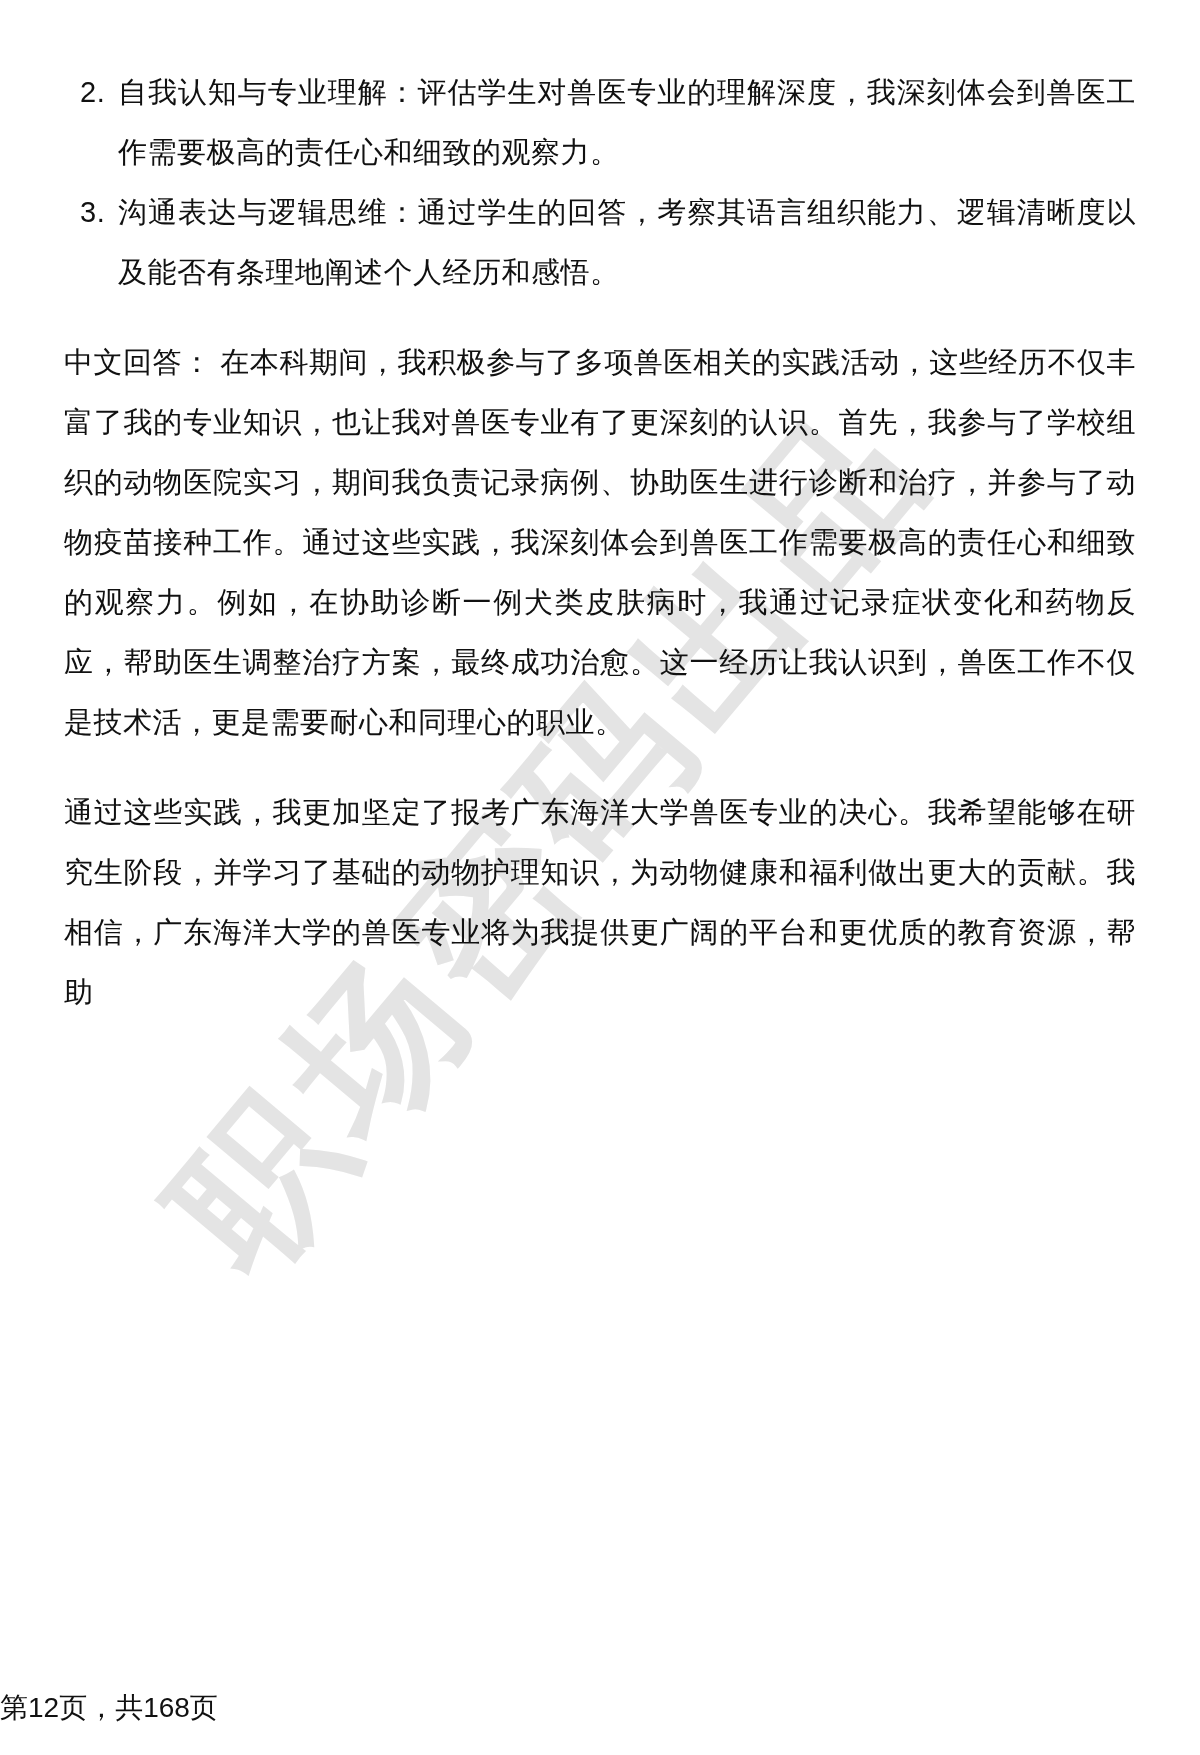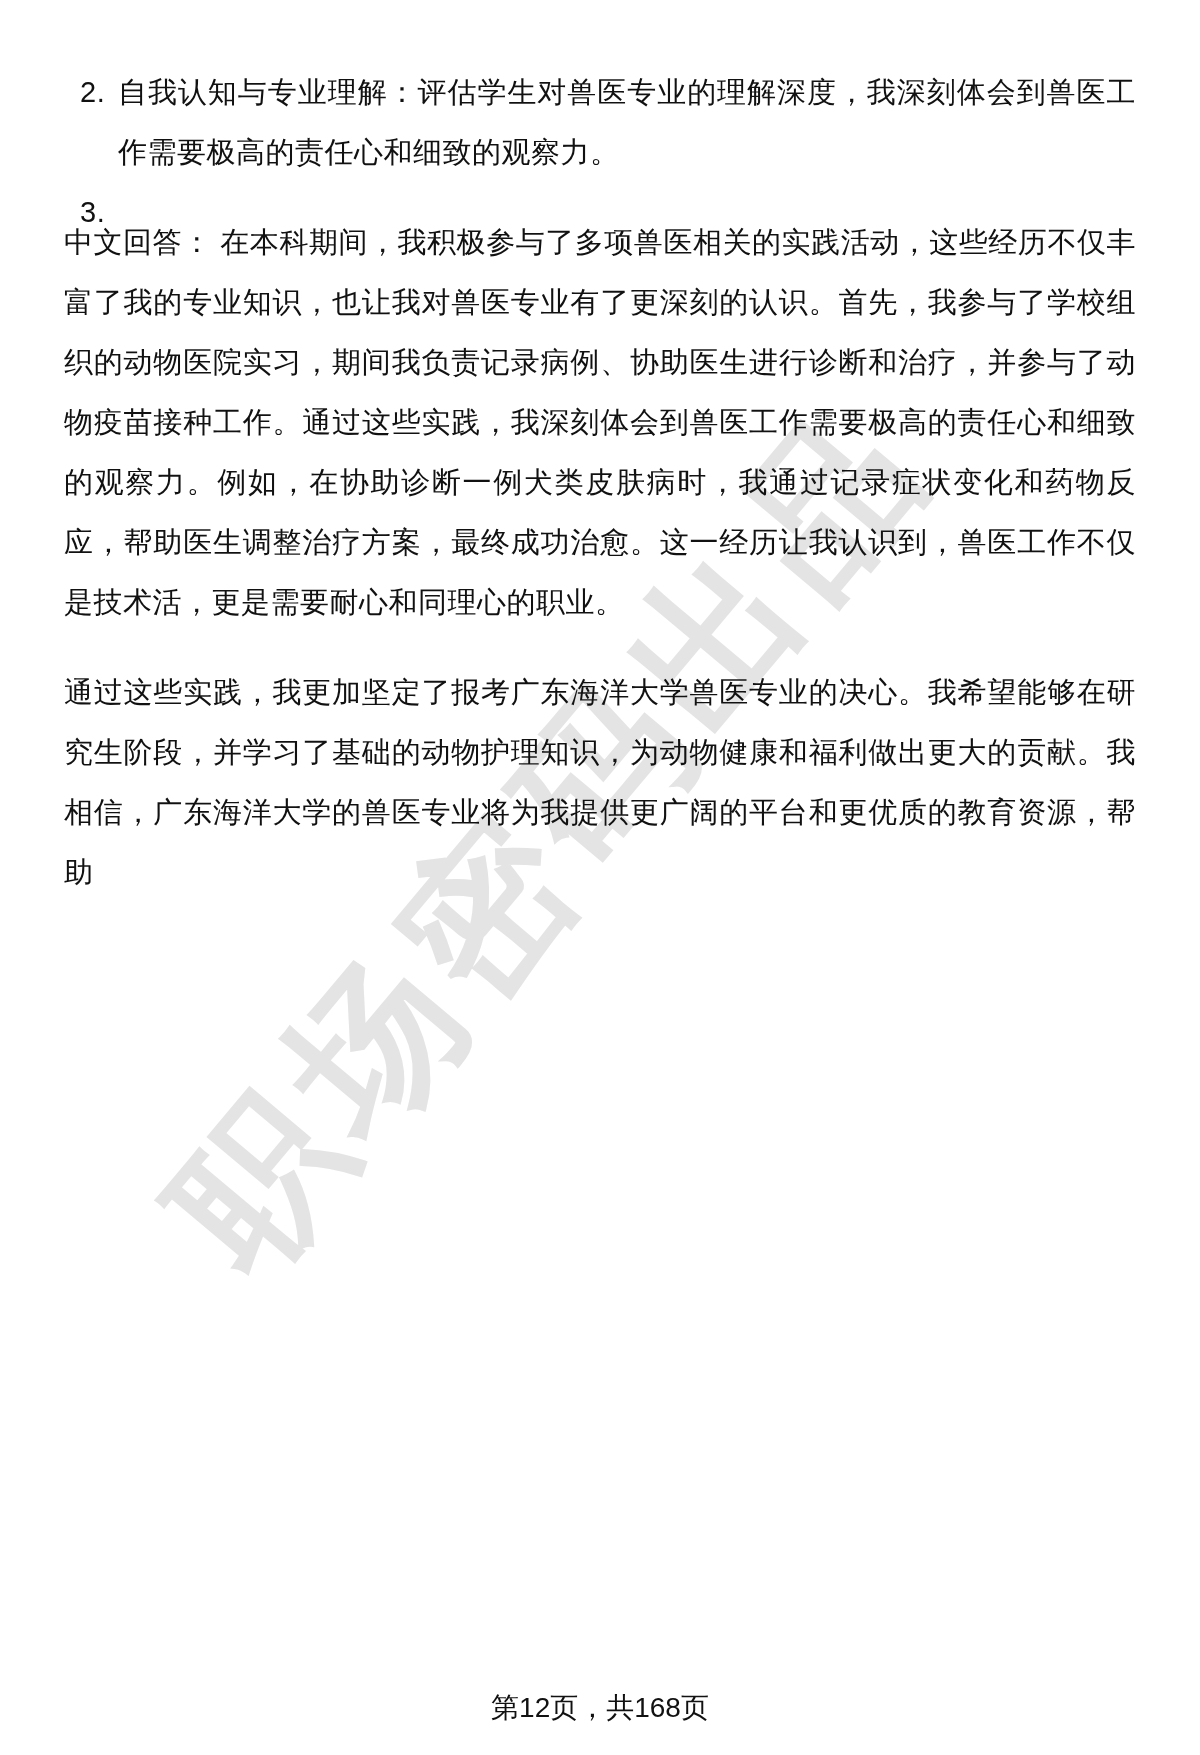--- a/index.html
+++ b/index.html
@@ -51,21 +51,20 @@
     top: 0;
   }
   .para {
     margin: 30px 0 0 0;
   }
   .footer {
     position: absolute;
     left: 0;
     top: 1678px;
     width: 100%;
-    text-align: center;
     font-size: 28px;
     line-height: 60px;
     color: #111111;
     z-index: 1;
   }
 </style>
 </head>
 <body>
 
 <div class="page">
@@ -74,20 +73,21 @@
 
   <div class="content">
 
     <div class="numbered-list">
       <div class="li">
         <span class="num">2.</span>
         <span class="li-text">自我认知与专业理解：评估学生对兽医专业的理解深度，我深刻体会到兽医工作需要极高的责任心和细致的观察力。</span>
       </div>
       <div class="li">
         <span class="num">3.</span>
+        <span class="li-text">沟通表达与逻辑思维：通过学生的回答，考察其语言组织能力、逻辑清晰度以及能否有条理地阐述个人经历和感悟。</span>
       </div>
     </div>
 
     <p class="para">中文回答： 在本科期间，我积极参与了多项兽医相关的实践活动，这些经历不仅丰富了我的专业知识，也让我对兽医专业有了更深刻的认识。首先，我参与了学校组织的动物医院实习，期间我负责记录病例、协助医生进行诊断和治疗，并参与了动物疫苗接种工作。通过这些实践，我深刻体会到兽医工作需要极高的责任心和细致的观察力。例如，在协助诊断一例犬类皮肤病时，我通过记录症状变化和药物反应，帮助医生调整治疗方案，最终成功治愈。这一经历让我认识到，兽医工作不仅是技术活，更是需要耐心和同理心的职业。</p>
 
 
 
     <p class="para">通过这些实践，我更加坚定了报考广东海洋大学兽医专业的决心。我希望能够在研究生阶段，并学习了基础的动物护理知识，为动物健康和福利做出更大的贡献。我相信，广东海洋大学的兽医专业将为我提供更广阔的平台和更优质的教育资源，帮助</p>
 
   </div>

